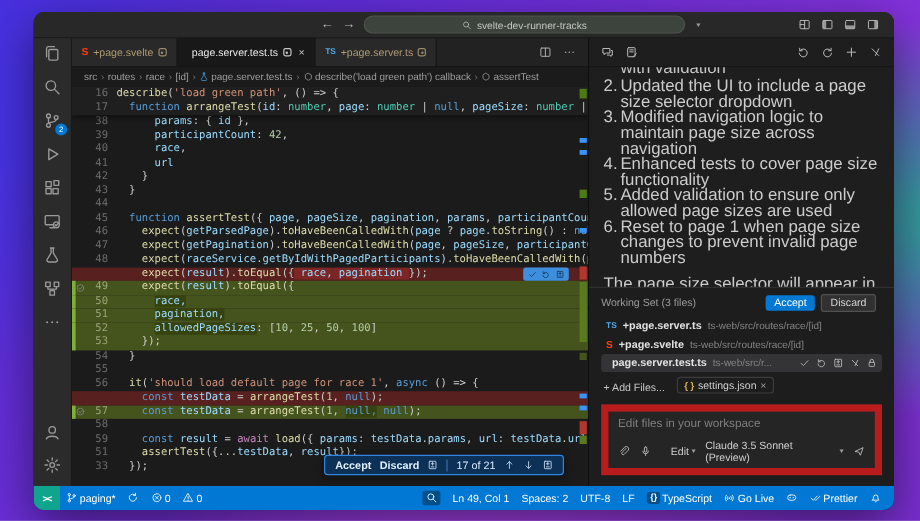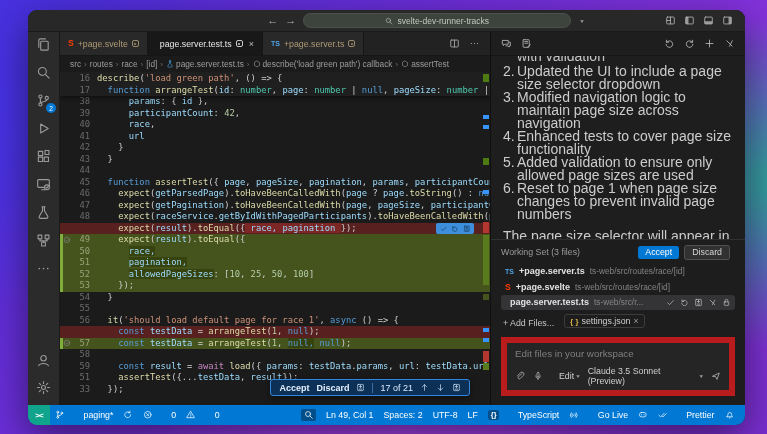--- a/index.html
+++ b/index.html
@@ -112,21 +112,21 @@
   .chat-input{border:6px solid #b91c1c;border-radius:0;background:#252525;padding:5px 8px 4px}
   .ci-placeholder{color:#7f7f7f;font-size:9.8px}
   .ci-controls{display:flex;align-items:center;gap:8px;margin-top:7px;color:#c0c0c0}
   .ci-controls svg{width:10px;height:10px}
   .ci-spacer{flex:1}
   .ci-dd{display:flex;align-items:center;gap:2px;font-size:8.8px;color:#cfcfcf;cursor:pointer}
   .chev{font-size:7px;color:#9a9a9a;transform:scaleY(.8)}
   
   .statusbar{height:20px;flex:none;background:#0078d4;display:flex;align-items:center;color:#fff;font-size:8.8px}
   .sb-remote{width:22px;height:100%;background:#11a48c;display:flex;align-items:center;justify-content:center;font-weight:bold;font-size:8px;letter-spacing:-1px;flex:none;cursor:pointer}
-  .sb-item{display:flex;align-items:center;gap:19px;padding:0 5px;height:100%;cursor:pointer;white-space:nowrap}
+  .sb-item{display:flex;align-items:center;gap:2px;padding:0 5px;height:100%;cursor:pointer;white-space:nowrap}
   .sb-item svg{width:9.5px;height:9.5px}
   .sb-left{display:flex;align-items:center;height:100%}
   .sb-right{margin-left:auto;display:flex;align-items:center;height:100%;padding-right:6px}
   .sb-chip{background:rgba(0,0,0,.34);border-radius:2px;padding:1px 3px;display:flex;align-items:center}
   .ico{display:inline-flex;align-items:center;justify-content:center;line-height:1}
   .txtico{font-weight:bold;font-family:"Liberation Sans",sans-serif}
 </style>
 </head>
 <body>
 

